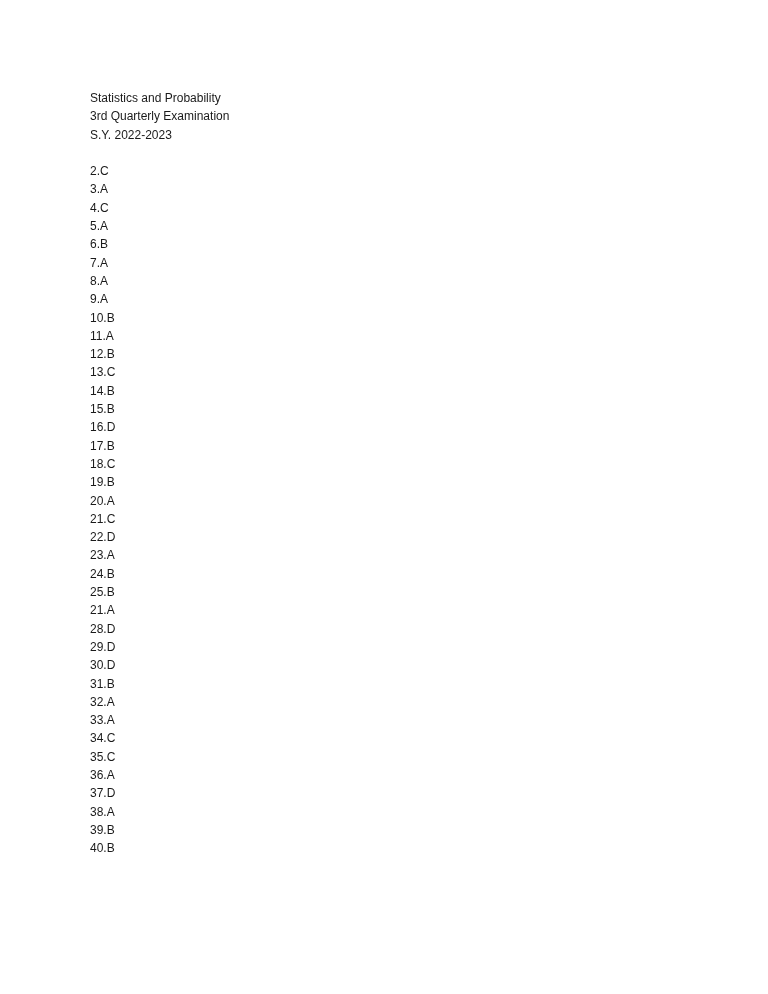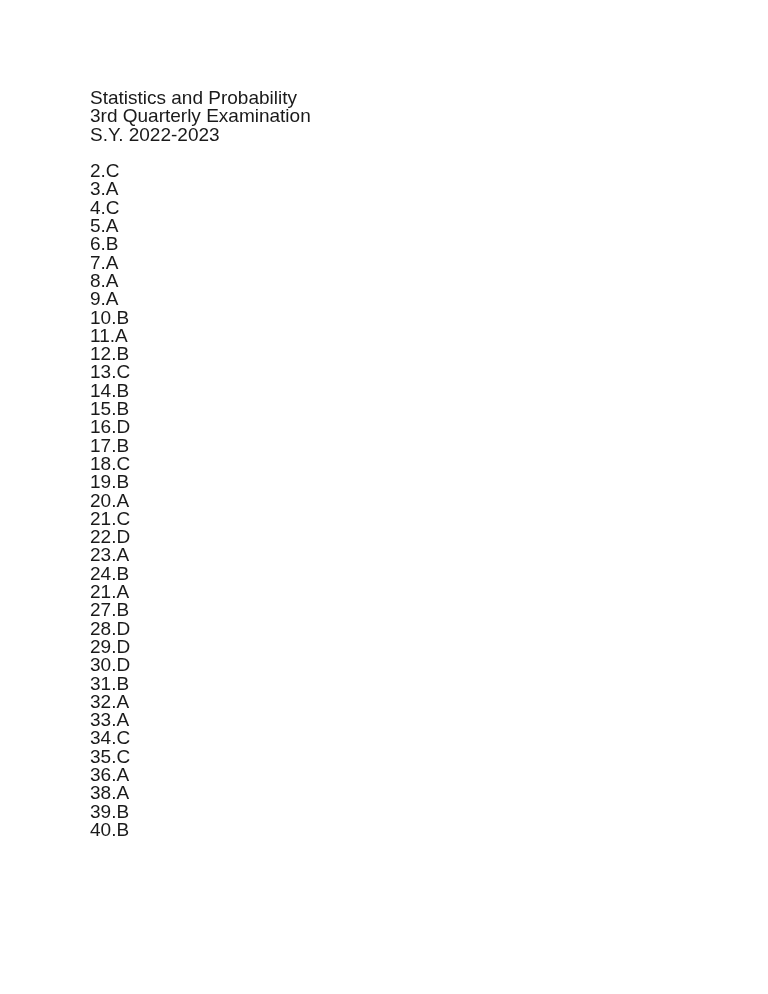--- a/index.html
+++ b/index.html
@@ -12,21 +12,21 @@
       height: 994px;
       position: relative;
       overflow: hidden;
       font-family: "Liberation Sans", sans-serif;
       color: #1a1a1a;
     }
     .page {
       position: absolute;
       left: 90px;
       top: 89px;
-      font-size: 19px;
+      font-size: 12px;
       line-height: 18.3px;
     }
     .line {
       display: block;
       white-space: pre;
       height: 18.3px;
     }
     .spacer {
       height: 18.3px;
     }
@@ -58,28 +58,29 @@
     <span class="line">15.B</span>
     <span class="line">16.D</span>
     <span class="line">17.B</span>
     <span class="line">18.C</span>
     <span class="line">19.B</span>
     <span class="line">20.A</span>
     <span class="line">21.C</span>
     <span class="line">22.D</span>
     <span class="line">23.A</span>
     <span class="line">24.B</span>
+    <span class="line">25.B</span>
     <span class="line">21.A</span>
-    <span class="line">27.B</span>
     <span class="line">28.D</span>
     <span class="line">29.D</span>
     <span class="line">30.D</span>
     <span class="line">31.B</span>
     <span class="line">32.A</span>
     <span class="line">33.A</span>
     <span class="line">34.C</span>
     <span class="line">35.C</span>
     <span class="line">36.A</span>
+    <span class="line">37.D</span>
     <span class="line">38.A</span>
     <span class="line">39.B</span>
     <span class="line">40.B</span>
   </div>
 </div>
 
 </body></html>

